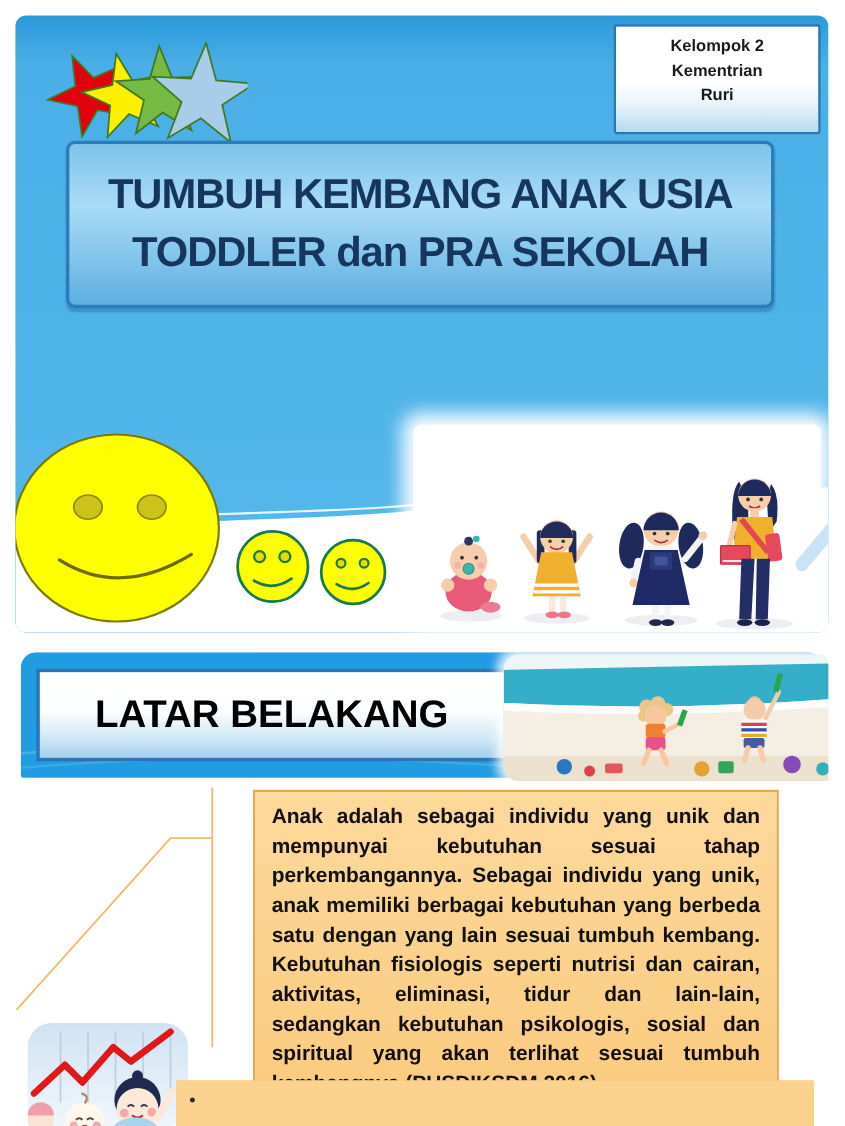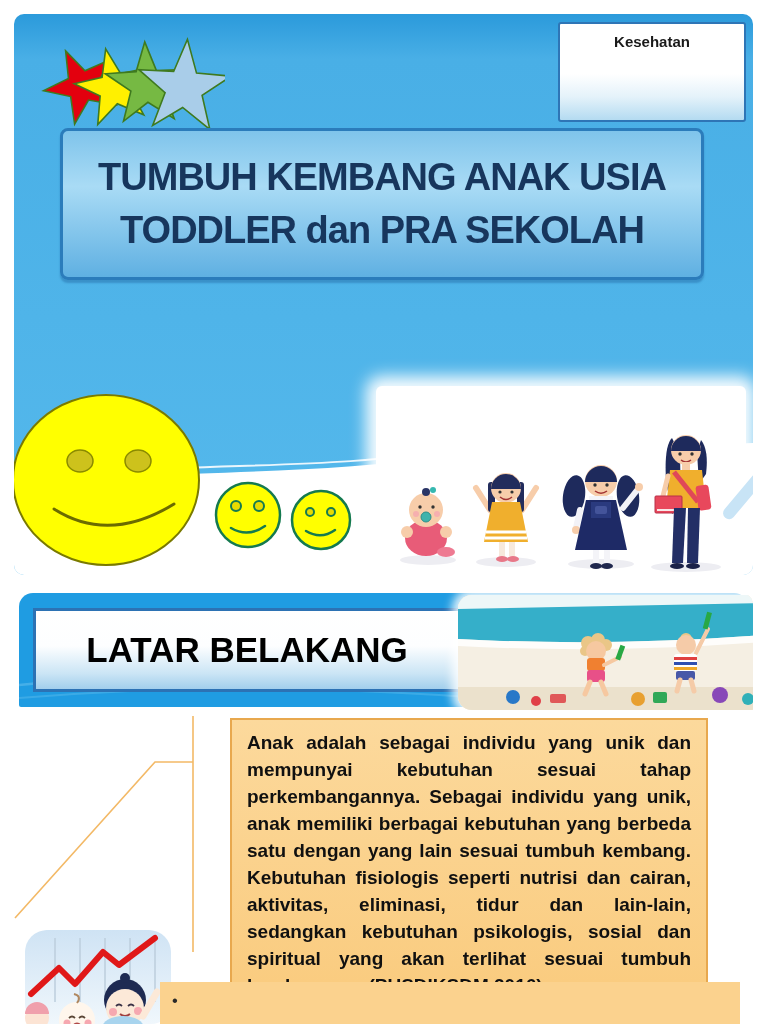--- a/index.html
+++ b/index.html
@@ -61,21 +61,23 @@
       <defs>
         <path id="star" d="M0,-40 L9.4,-12.9 L38,-12.4 L15.2,4.9 L23.5,32.4 L0,16 L-23.5,32.4 L-15.2,4.9 L-38,-12.4 L-9.4,-12.9 Z"></path>
       </defs>
       <use href="#star" transform="translate(52,64) rotate(-25) scale(0.97)" fill="#E3000E" stroke="#3F7A1F" stroke-width="1.6"></use>
       <use href="#star" transform="translate(84,66) rotate(-12)" fill="#FFF000" stroke="#3F7A1F" stroke-width="1.6"></use>
       <use href="#star" transform="translate(117,63) rotate(-3) scale(1.08)" fill="#76B943" stroke="#3F7A1F" stroke-width="1.5"></use>
       <use href="#star" transform="translate(154,66) rotate(4) scale(1.22)" fill="#A9CDE9" stroke="#3F7A1F" stroke-width="1.3"></use>
     </svg>
 
     <div class="credits">
-      <div>Kesehatan</div>
+      <div>Kelompok 2</div>
+      <div>Kementrian</div>
+      <div>Ruri</div>
     </div>
 
     <div class="title-box">
       <div class="title-text">TUMBUH KEMBANG ANAK USIA
 TODDLER dan PRA SEKOLAH</div>
     </div>
 
     <svg class="white-wave" width="739" height="136" viewBox="0 0 739 136">
       <path d="M0,52 C140,26 300,40 430,16 L739,4 L739,136 L0,136 Z" fill="#FFFFFF"></path>
       <path d="M0,44 C150,20 310,34 440,10" fill="none" stroke="#EAF6FD" stroke-width="2"></path>

